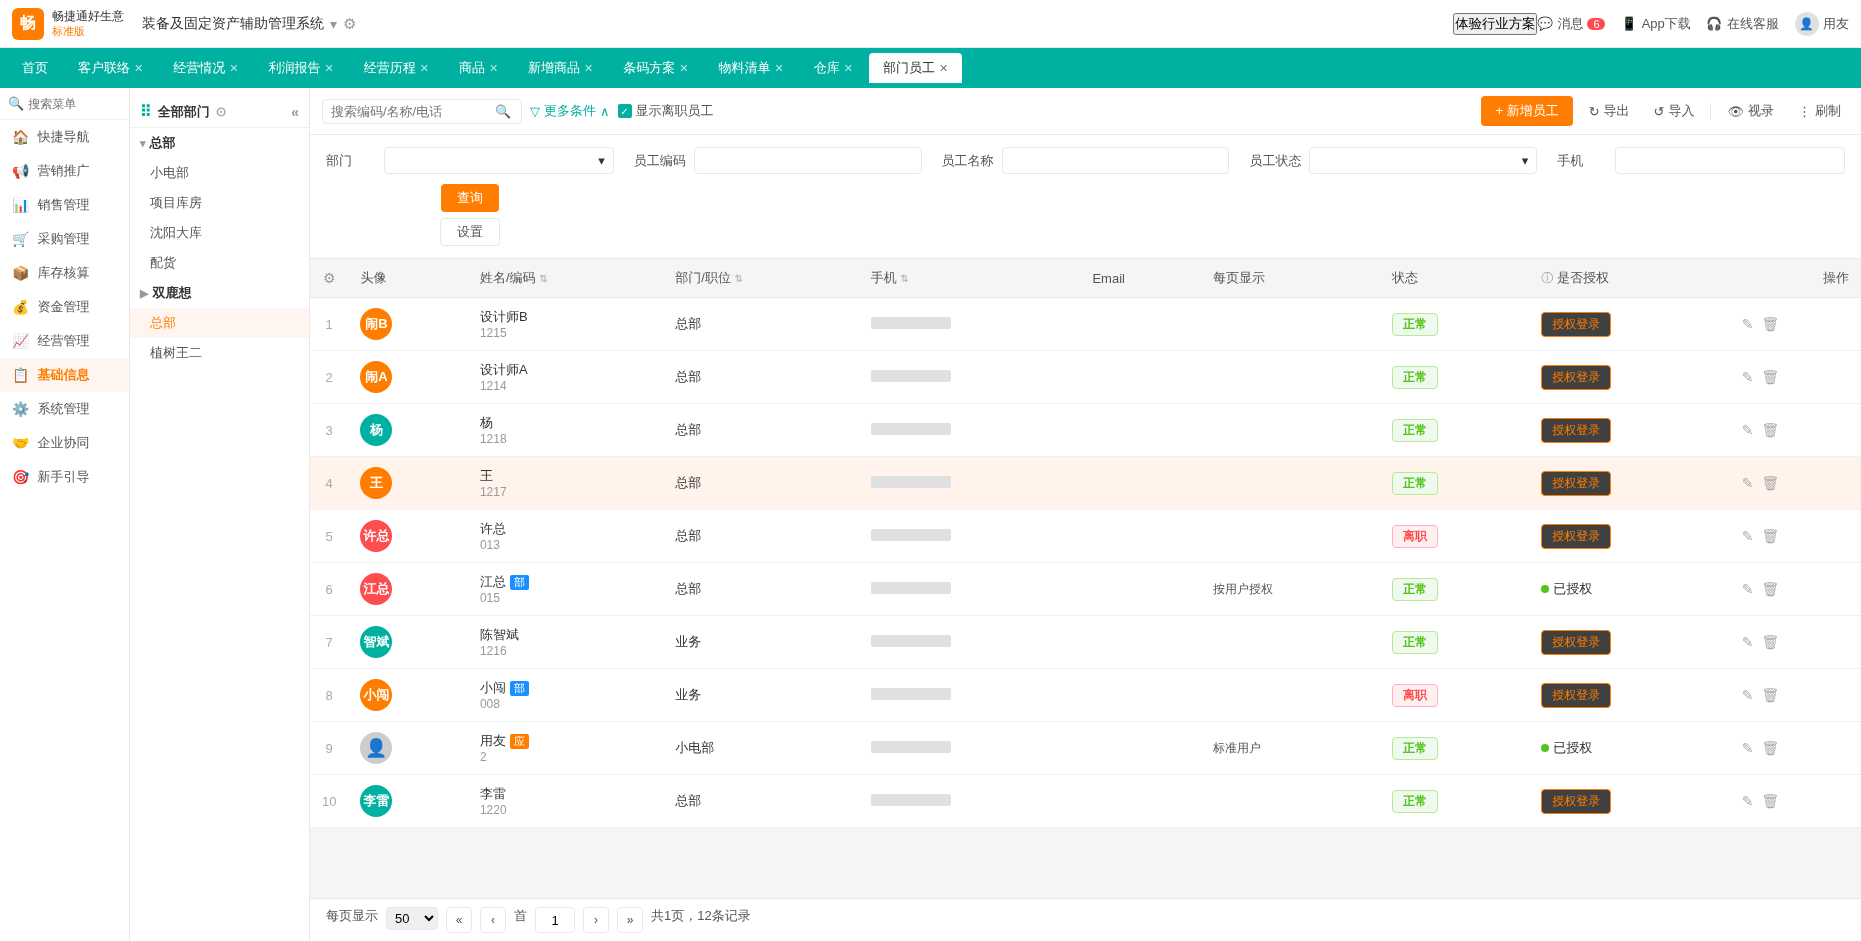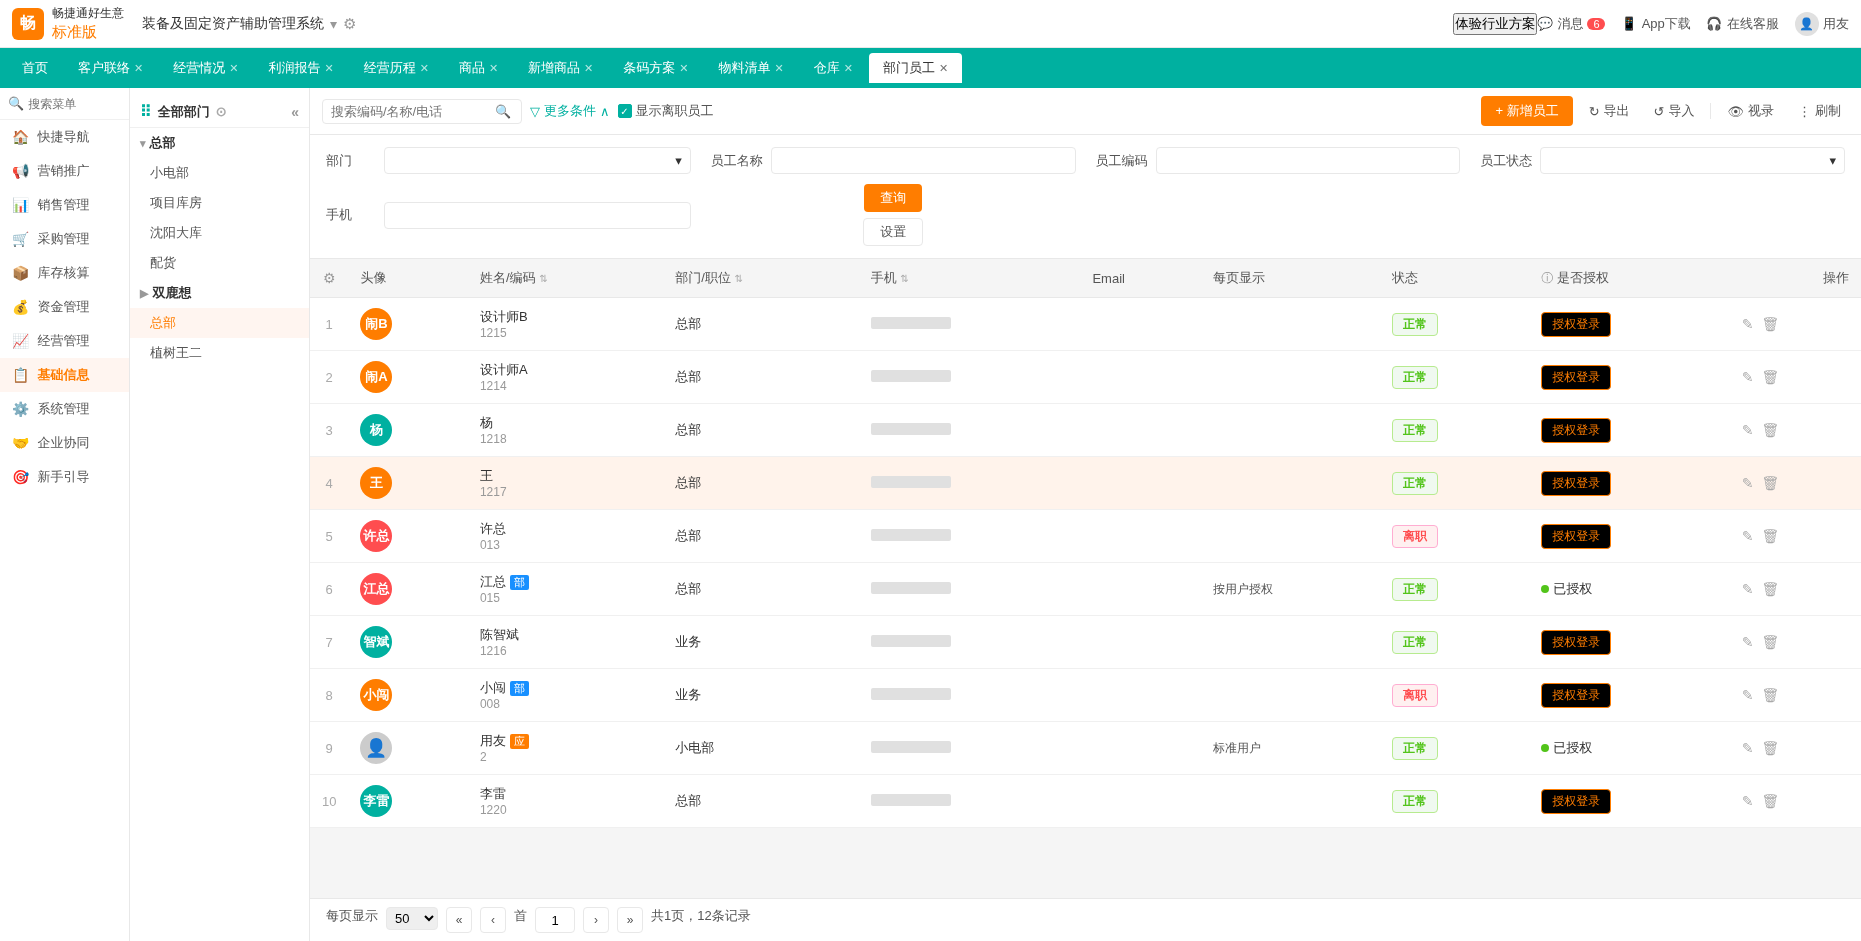--- a/index.html
+++ b/index.html
@@ -152,21 +152,21 @@
       display: flex; align-items: center; gap: 4px; cursor: pointer; color: #555; font-size: 13px; padding: 4px 8px;
     }
     .divider-v { width: 1px; height: 16px; background: #e8e8e8; }
 
     
     .filter-expand {
       background: #fff;
       padding: 12px 16px;
       border-bottom: 1px solid #e8e8e8;
       display: grid;
-      grid-template-columns: 1fr 1fr 1fr 1fr;
+      grid-template-columns: 1fr 1fr 1fr 1fr 1fr;
       gap: 10px 20px;
     }
     .filter-row {
       display: flex; align-items: center; gap: 8px;
     }
     .filter-label { color: #555; font-size: 13px; white-space: nowrap; min-width: 50px; }
     .filter-input {
       flex: 1; border: 1px solid #e8e8e8; border-radius: 4px; padding: 5px 8px; font-size: 13px;
       outline: none; color: #333;
     }
@@ -205,21 +205,21 @@
     }
     .name-code { display: flex; flex-direction: column; }
     .name-code .name { font-size: 13px; color: #333; }
     .name-code .code { font-size: 12px; color: #999; }
     .status-badge {
       display: inline-block; padding: 2px 10px; border-radius: 4px; font-size: 12px; font-weight: bold;
     }
     .status-normal { background: #f0f9f0; color: #52c41a; border: 1px solid #b7eb8f; }
     .status-resigned { background: #fff0f0; color: #ff4d4f; border: 1px solid #ffadd2; }
     .btn-authorize {
-      border: 1px solid #ff7d00; color: #ff7d00; background: #000000;
+      border: 1px solid #ff7d00; color: #ff7d00; background: #404040;
       padding: 3px 10px; border-radius: 4px; font-size: 12px; cursor: pointer;
     }
     .authorized-dot { display: flex; align-items: center; gap: 4px; color: #333; font-size: 13px; }
     .dot-green { width: 8px; height: 8px; border-radius: 50%; background: #52c41a; }
     .op-icons { display: flex; gap: 8px; }
     .op-icon { color: #aaa; cursor: pointer; font-size: 14px; }
     .user-type-badge { font-size: 12px; color: #555; }
     .tag-dept {
       display: inline-block; background: #1890ff; color: #fff; font-size: 11px; padding: 0 4px; border-radius: 2px; margin-left: 4px;
     }
@@ -255,21 +255,21 @@
     ::-webkit-scrollbar-thumb { background: #ddd; border-radius: 3px; }
   </style>
 </head>
 <body>
 
 <div class="top-bar">
   <div class="logo-area">
     <div class="logo-icon">畅</div>
     <div class="logo-text">
       <span>畅捷通好生意</span>
-      <span style="color:#ff7d00;font-size:15px;">标准版</span>
+      <span style="color:#ff7d00;font-size:11px;">标准版</span>
     </div>
   </div>
   <div class="sys-title">
     <span>装备及固定资产辅助管理系统</span>
     <span style="cursor:pointer;color:#999;">▾</span>
     <span style="cursor:pointer;color:#999;font-size:15px;">⚙</span>
   </div>
   <button class="btn-trial">体验行业方案</button>
   <div class="top-actions">
     <div class="icon-item">
@@ -467,25 +467,25 @@
 
       <div class="filter-expand">
         <div class="filter-row">
           <label class="filter-label">部门</label>
           <div class="filter-select-wrap">
             <span></span>
             <span>▾</span>
           </div>
         </div>
         <div class="filter-row">
+          <label class="filter-label">员工编码</label>
+          <input class="filter-input" type="text" style="">
+        </div>
+        <div class="filter-row">
           <label class="filter-label">员工名称</label>
-          <input class="filter-input" type="text" style="">
-        </div>
-        <div class="filter-row">
-          <label class="filter-label">员工编码</label>
           <input class="filter-input" type="text" style="">
         </div>
         <div class="filter-row">
           <label class="filter-label">员工状态</label>
           <div class="filter-select-wrap">
             <span></span>
             <span>▾</span>
           </div>
         </div>
         <div class="filter-row">

